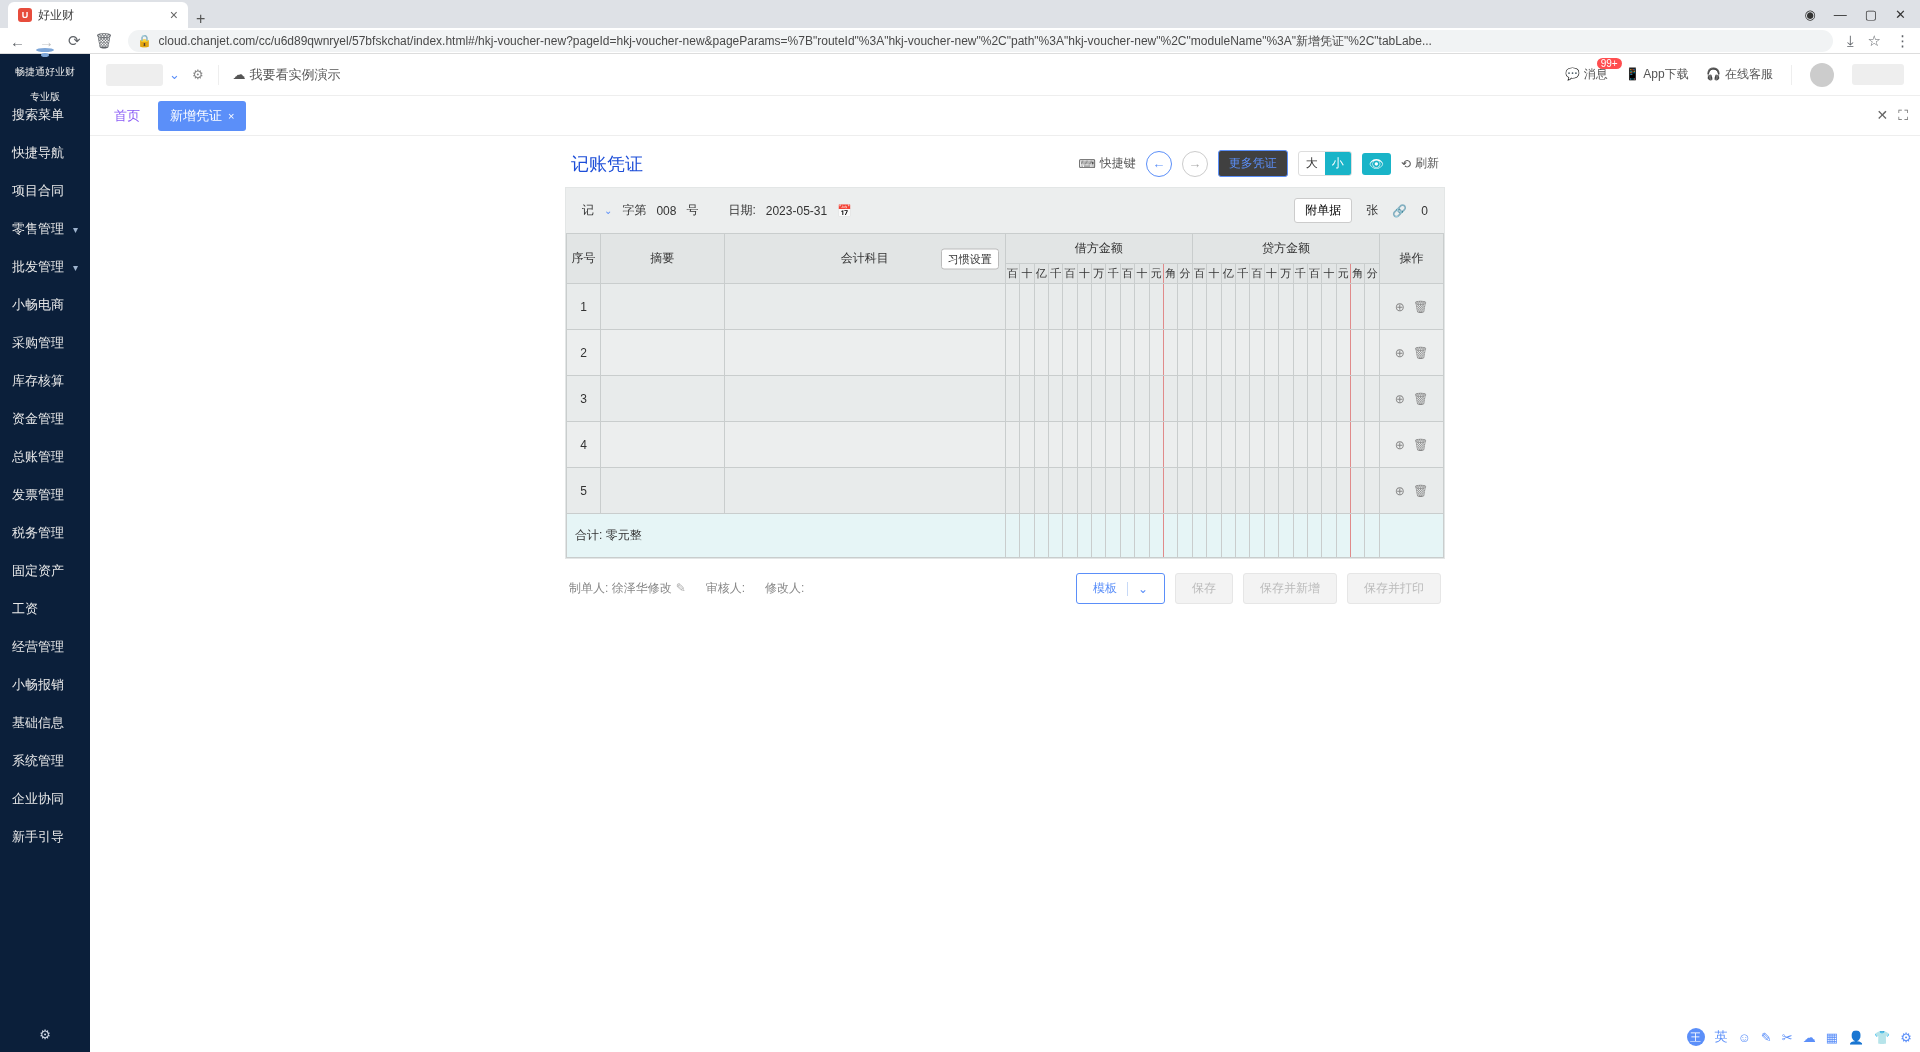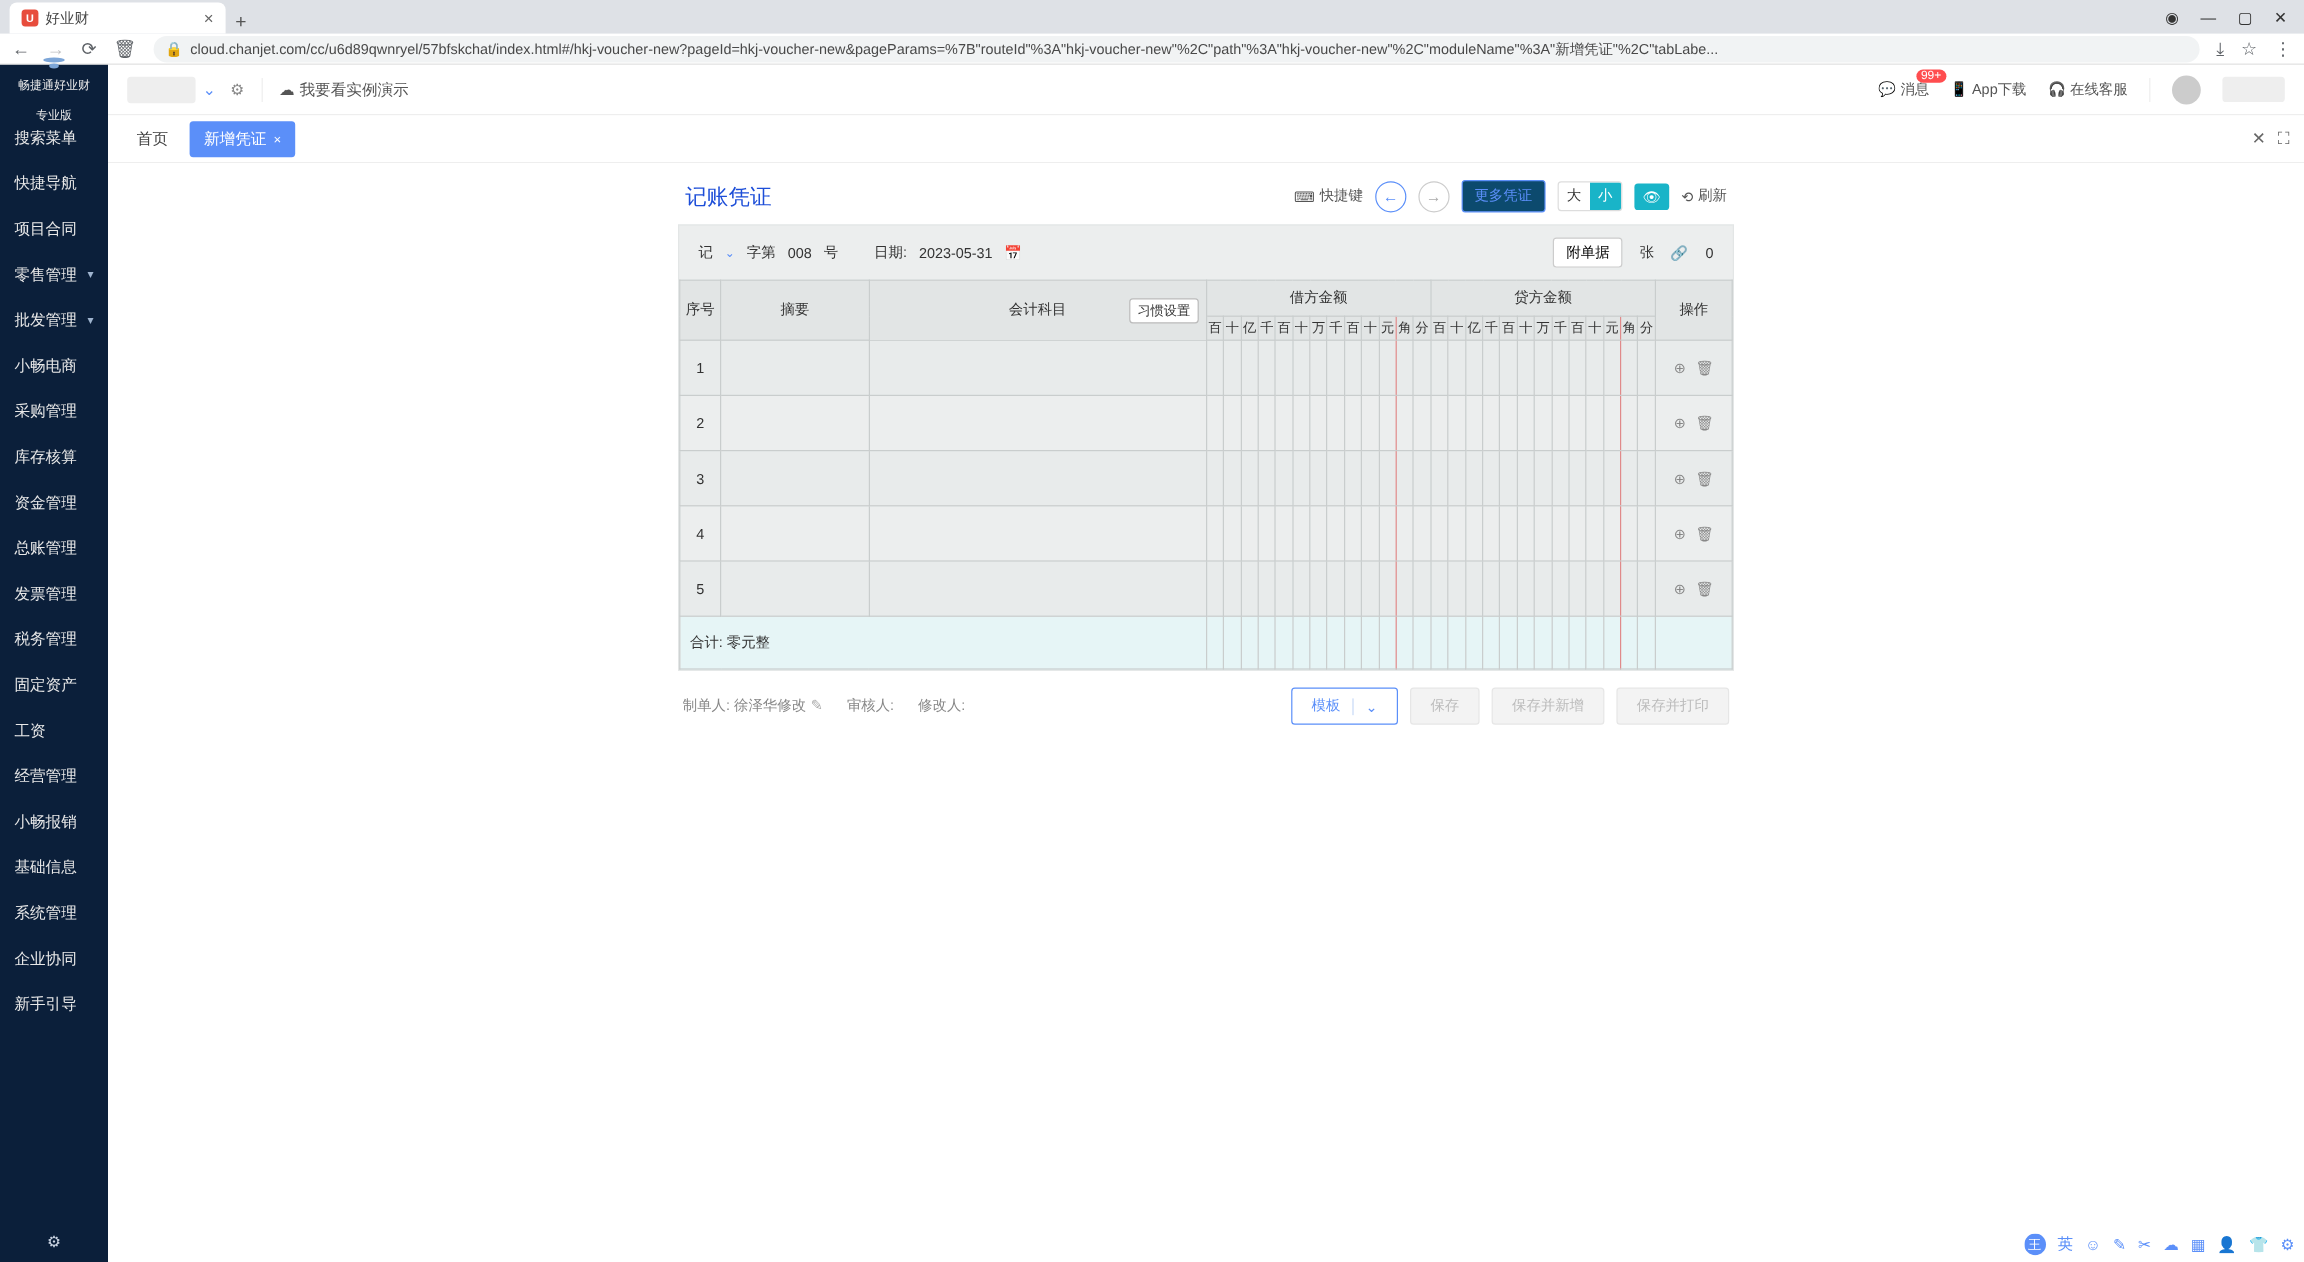--- a/index.html
+++ b/index.html
@@ -35,34 +35,34 @@
 .sidebar { width:90px; background:#0b1f3a; color:#e8e8e8; display:flex; flex-direction:column; padding-top:0; font-size:13px; }
 .brand { height:42px; display:flex; flex-direction:column; align-items:center; justify-content:center; font-size:10px; line-height:12px;gap:13px; }
 .brand .logo { width:18px; height:18px; border:2px solid #7da6d8; border-radius:50%; margin-bottom:1px; position:relative;}
 .brand .logo::after{content:"";position:absolute;inset:3px;border:2px solid #7da6d8;border-radius:50%;}
 .side-item { padding:10px 12px; display:flex; align-items:center; justify-content:space-between; cursor:pointer; font-size:13px;}
 .side-item .chev { font-size:10px; color:#9fb4cf; }
 .side-bottom { margin-top:auto; text-align:center; padding:10px 0; color:#cfd8e6; }
 
 .main { flex:1; display:flex; flex-direction:column; background:#fff; position:relative;}
 .tabs-row { height:40px; display:flex; align-items:center; padding:0 12px; border-bottom:1px solid #eee; gap:6px; }
-.page-tab { padding:6px 12px; font-size:13px; color:#404040; border-radius:3px; }
+.page-tab { padding:6px 12px; font-size:13px; color:#8b5cf6; border-radius:3px; }
 .page-tab.active { background:#5b8ff9; color:#fff; }
 .page-tab .x { margin-left:6px; font-size:11px; }
 .tabs-right { margin-left:auto; display:flex; gap:10px; color:#666; font-size:14px; }
 
 .content { flex:1; overflow:auto; background:#fff; padding:14px 0; }
 .voucher-wrap { max-width:880px; margin:0 auto; }
 .voucher-head { display:flex; align-items:center; padding:0 6px 10px; }
 .voucher-head h2 { font-size:18px; font-weight:500; color:#1d4ed8; }
 .head-actions { margin-left:auto; display:flex; align-items:center; gap:10px; }
 .hk-chip { display:flex; align-items:center; gap:4px; font-size:12px; color:#555; }
 .circle-btn { width:26px; height:26px; border:1px solid #ccc; border-radius:50%; display:flex; align-items:center; justify-content:center; color:#aaa; }
 .circle-btn.primary { border-color:#5b8ff9; color:#5b8ff9; }
-.btn-outline { border:1px solid #5b8ff9; color:#5b8ff9; background:#0c4a6e; border-radius:3px; padding:4px 10px; font-size:12px; }
+.btn-outline { border:1px solid #5b8ff9; color:#5b8ff9; background:#404040; border-radius:3px; padding:4px 10px; font-size:12px; }
 .size-toggle { display:flex; border:1px solid #ddd; border-radius:3px; overflow:hidden; }
 .size-toggle span { padding:3px 7px; font-size:12px; }
 .size-toggle .on { background:#19b4c8; color:#fff; }
 .eye-btn { background:#19b4c8; color:#fff; border-radius:3px; padding:4px 7px; font-size:12px; }
 .refresh { display:flex; align-items:center; gap:4px; color:#555; font-size:12px; }
 
 .voucher-card { background:#eceeee; border:1px solid #e3e6e6; padding:0; }
 .vc-top { display:flex; align-items:center; padding:10px 16px; font-size:12px; color:#333; gap:10px; }
 .vc-top .right { margin-left:auto; display:flex; align-items:center; gap:14px; }
 .mini-btn { background:#fff; border:1px solid #ccc; border-radius:3px; padding:3px 10px; font-size:12px; }

